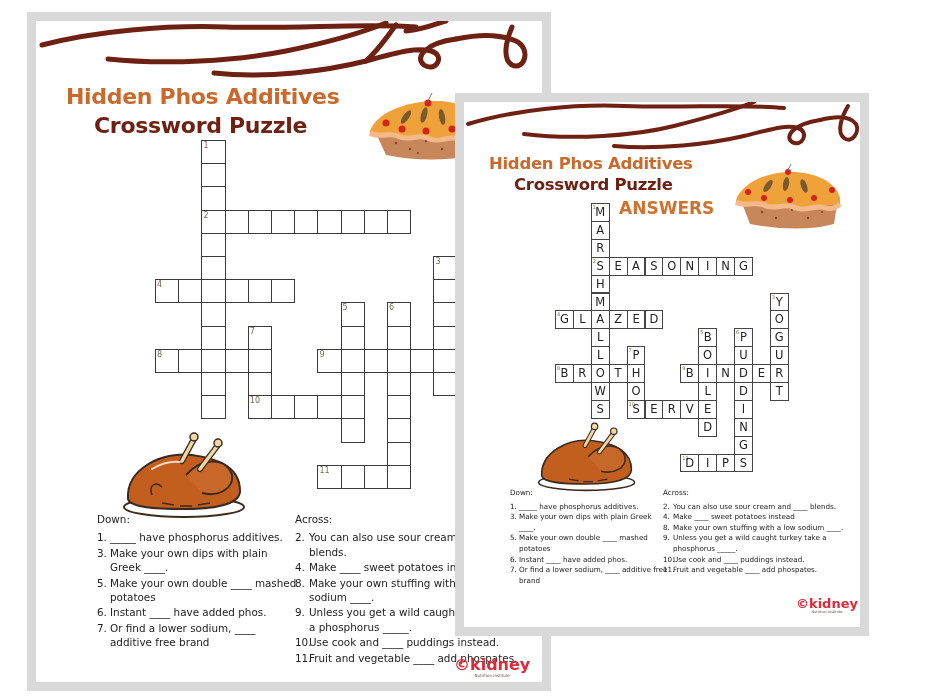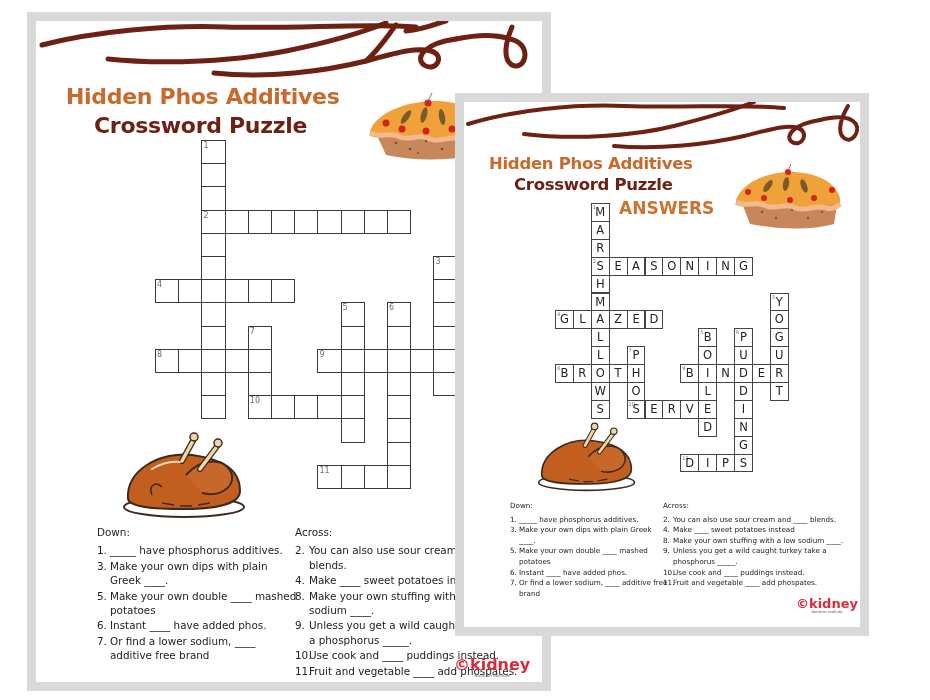--- a/index.html
+++ b/index.html
@@ -11,21 +11,21 @@
   .swirl { position:absolute; left:0; top:0; }
   .title1 { position:absolute; font-weight:bold; color:#c9692c; white-space:nowrap; letter-spacing:-0.3px; }
   .title2 { position:absolute; font-weight:bold; color:#6e2113; white-space:nowrap; letter-spacing:-0.3px; }
   .answers { position:absolute; font-weight:bold; color:#d0722f; white-space:nowrap; }
   .grid { position:absolute; }
   .cell { position:absolute; box-sizing:border-box; border:1.5px solid #3a3a3a; background:#fff; }
   #page-right .cell { border:1px solid #444; }
   .cell .num { position:absolute; left:1px; top:0px; font-size:8px; color:#7a6b5a; line-height:9px; }
   #page-right .cell .num { font-size:5px; line-height:6px; left:1px; }
   .cell .letter { position:absolute; left:0; right:0; top:0; bottom:0; text-align:center; font-size:11.5px; color:#222; font-family:"DejaVu Sans", sans-serif; }
-  .clues { position:absolute; color:#222;margin-top:13px; }
+  .clues { position:absolute; color:#222; }
   .clue-head { display:block; }
   .clue { display:flex; }
   .clue .n { flex:0 0 auto; }
   .clue .t { flex:1 1 auto; }
   .logo { position:absolute; text-align:center; }
   .logo .main { color:#d92b3a; font-weight:bold; white-space:nowrap; }
   .logo .sub { color:#6b4a4a; white-space:nowrap; }
   .illus { position:absolute; }
 </style>
 </head>

